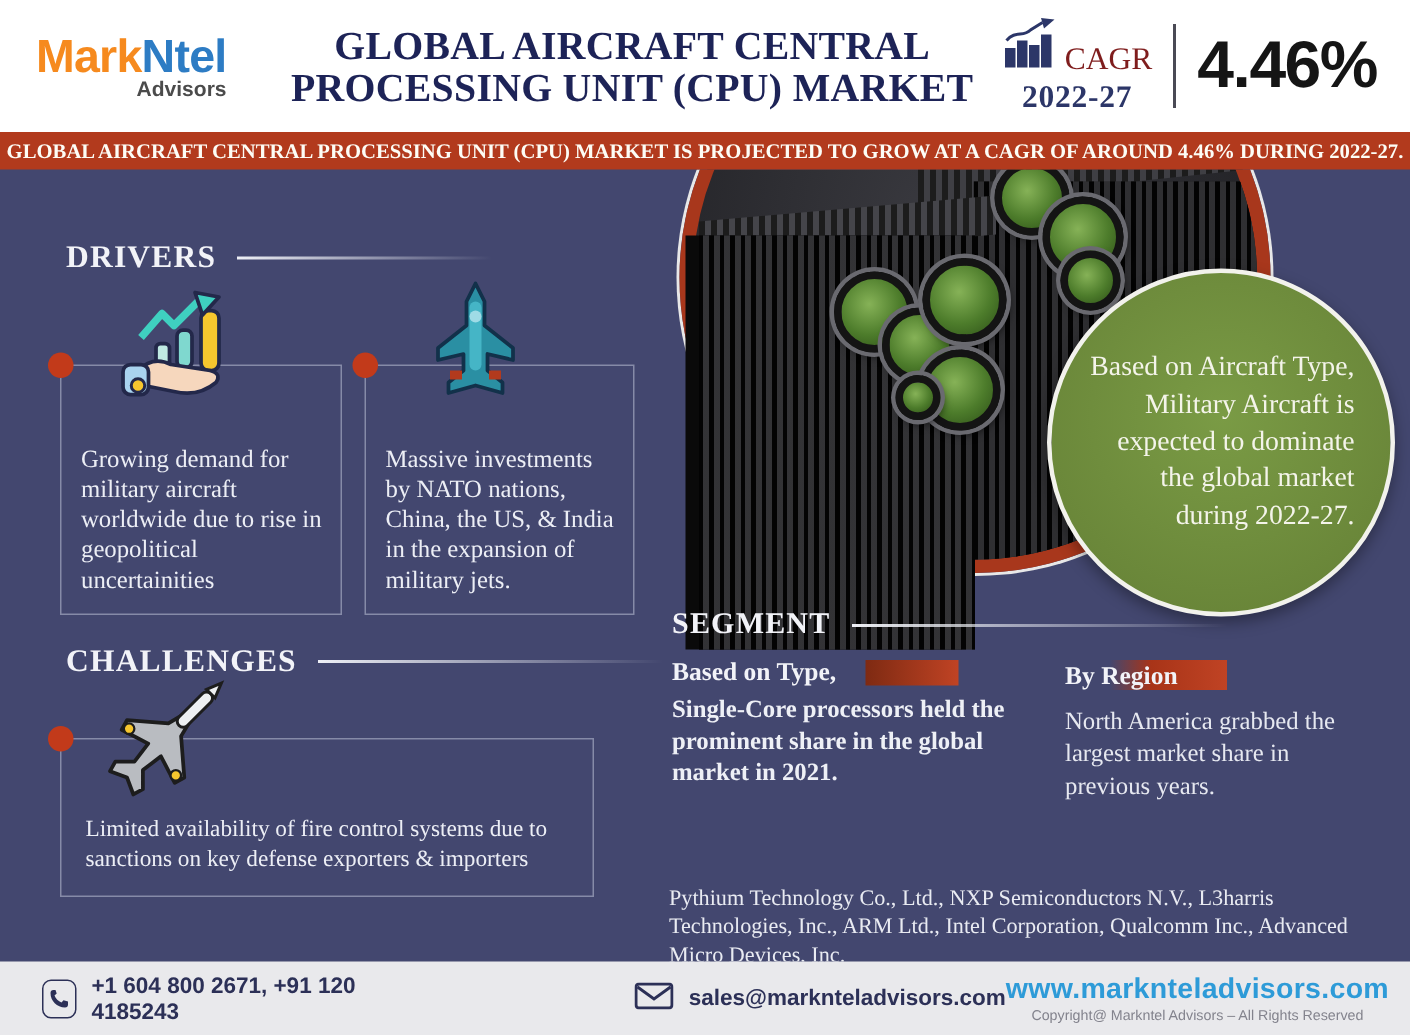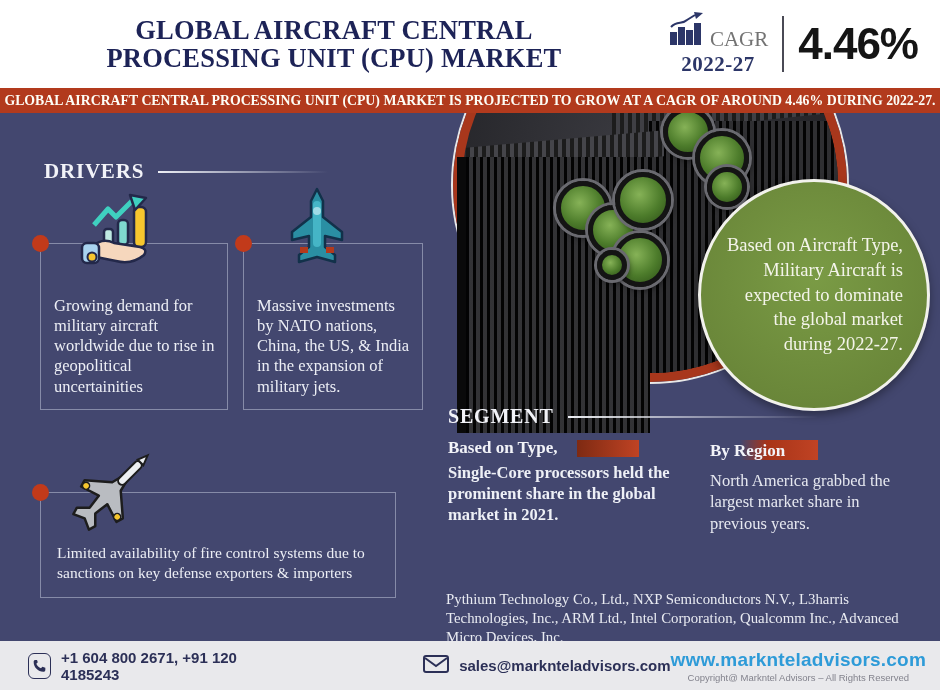--- a/index.html
+++ b/index.html
@@ -12,21 +12,21 @@
   
   .header { height: 88px; background: #ffffff; display: flex; align-items: center; position: relative; z-index: 20; }
   .logo { width: 175px; text-align: center; }
   .logo-main { font-family: "Liberation Sans", sans-serif; font-weight: bold; font-size: 31px; letter-spacing: -0.5px; line-height: 1; }
   .logo-mark { color: #f68a1e; } .logo-ntel { color: #2d7cc4; }
   .logo-sub { font-family: "Liberation Sans", sans-serif; font-size: 14px; color: #4b4b4b; text-align: right; padding-right: 24px; margin-top: -2px; font-weight: bold; }
   .title { flex: 1; text-align: center; color: #1d2357; font-weight: bold; font-size: 26.5px; line-height: 1.07; letter-spacing: 0.2px; }
   .title span { display: block; }
   .cagr { display: flex; align-items: center; padding-right: 22px; }
   .cagr-left { text-align: center; margin-right: 14px; }
-  .cagr-row1 { display: flex; align-items: flex-end; gap: 4px; color: #737373; font-size: 21px; justify-content: center; }
+  .cagr-row1 { display: flex; align-items: flex-end; gap: 4px; color: #7f1d1d; font-size: 21px; justify-content: center; }
   .cagr-period { color: #2c3668; font-weight: bold; font-size: 21px; letter-spacing: 0.5px; }
   .cagr-divider { width: 2px; height: 56px; background: #4a4a55; margin-right: 14px; }
   .cagr-value { font-family: "Liberation Sans", sans-serif; font-weight: bold; font-size: 44px; color: #151515; letter-spacing: -1px; }
 
   
   .banner { height: 25px; background: #b23a1d; color: #fdfdf6; display: flex; align-items: center; justify-content: center;
     font-weight: bold; font-size: 13.8px; white-space: nowrap; position: relative; z-index: 20; }
 
   
   .main { position: relative; height: 528px; background: #43476f; overflow: hidden; z-index: 1; }
@@ -85,20 +85,24 @@
   .mail-group { margin-left: 118px; padding-left: 36px; }
   .site-group { margin-left: auto; margin-right: 14px; text-align: center; }
   .phone-box { width: 26px; height: 26px; border: 1.5px solid #2c3057; border-radius: 6px; display: flex; align-items: center; justify-content: center; }
   .website { color: #2e9bd8; font-size: 19px; font-weight: bold; letter-spacing: 0.2px; }
   .copyright { font-size: 9.5px; color: #83838d; margin-top: 1px; }
 </style>
 </head>
 <body>
 
 <div class="header">
+  <div class="logo">
+    <div class="logo-main"><span class="logo-mark">Mark</span><span class="logo-ntel">Ntel</span></div>
+    <div class="logo-sub">Advisors</div>
+  </div>
   <div class="title">
     <span>GLOBAL AIRCRAFT CENTRAL</span>
     <span>PROCESSING UNIT (CPU) MARKET</span>
   </div>
   <div class="cagr">
     <div class="cagr-left">
       <div class="cagr-row1">
         <span class="icon">
           <svg width="38" height="34" viewBox="0 0 38 34">
             <g fill="none" stroke="#2c3668" stroke-width="2">
@@ -177,20 +181,24 @@
       <rect x="18" y="60" width="8" height="6" fill="#b23a1d"></rect>
       <rect x="44" y="60" width="8" height="6" fill="#b23a1d"></rect>
       <circle cx="35" cy="24" r="4" fill="#9fdbe6"></circle>
     </svg>
   </span>
   <div class="card" style="left:243px; top:130px; width:180px; height:167px;">
     <div class="dot"></div>
     <div class="card-text">Massive investments by NATO nations, China, the US, &amp; India in the expansion of military jets.</div>
   </div>
 
+  <div class="section-heading" style="left:44px; top:315px; font-size:21px;">
+    <span>CHALLENGES</span>
+    <div class="rule" style="width:230px;"></div>
+  </div>
 
   <span class="icon-abs" style="left:62px; top:336px;">
     <svg width="94" height="90" viewBox="0 0 94 90">
       <g transform="translate(46,46) rotate(45)">
         <path d="M0 -36 L6 -12 L27 6 L25 13 L6 7 L4 22 L13 31 L11 38 L0 33 L-11 38 L-13 31 L-4 22 L-6 7 L-25 13 L-27 6 L-6 -12 Z" fill="#b9bcc1" stroke="#1d1d1d" stroke-width="2.5" stroke-linejoin="round"></path>
         <circle cx="22" cy="9" r="3.5" fill="#f6c62e" stroke="#1d1d1d" stroke-width="1.5"></circle>
         <circle cx="-22" cy="9" r="3.5" fill="#f6c62e" stroke="#1d1d1d" stroke-width="1.5"></circle>
         <rect x="-4" y="-46" width="8" height="30" rx="4" fill="#eef0f2" stroke="#1d1d1d" stroke-width="2"></rect>
         <polygon points="-4,-46 0,-56 4,-46" fill="#eef0f2" stroke="#1d1d1d" stroke-width="2"></polygon>
       </g>

